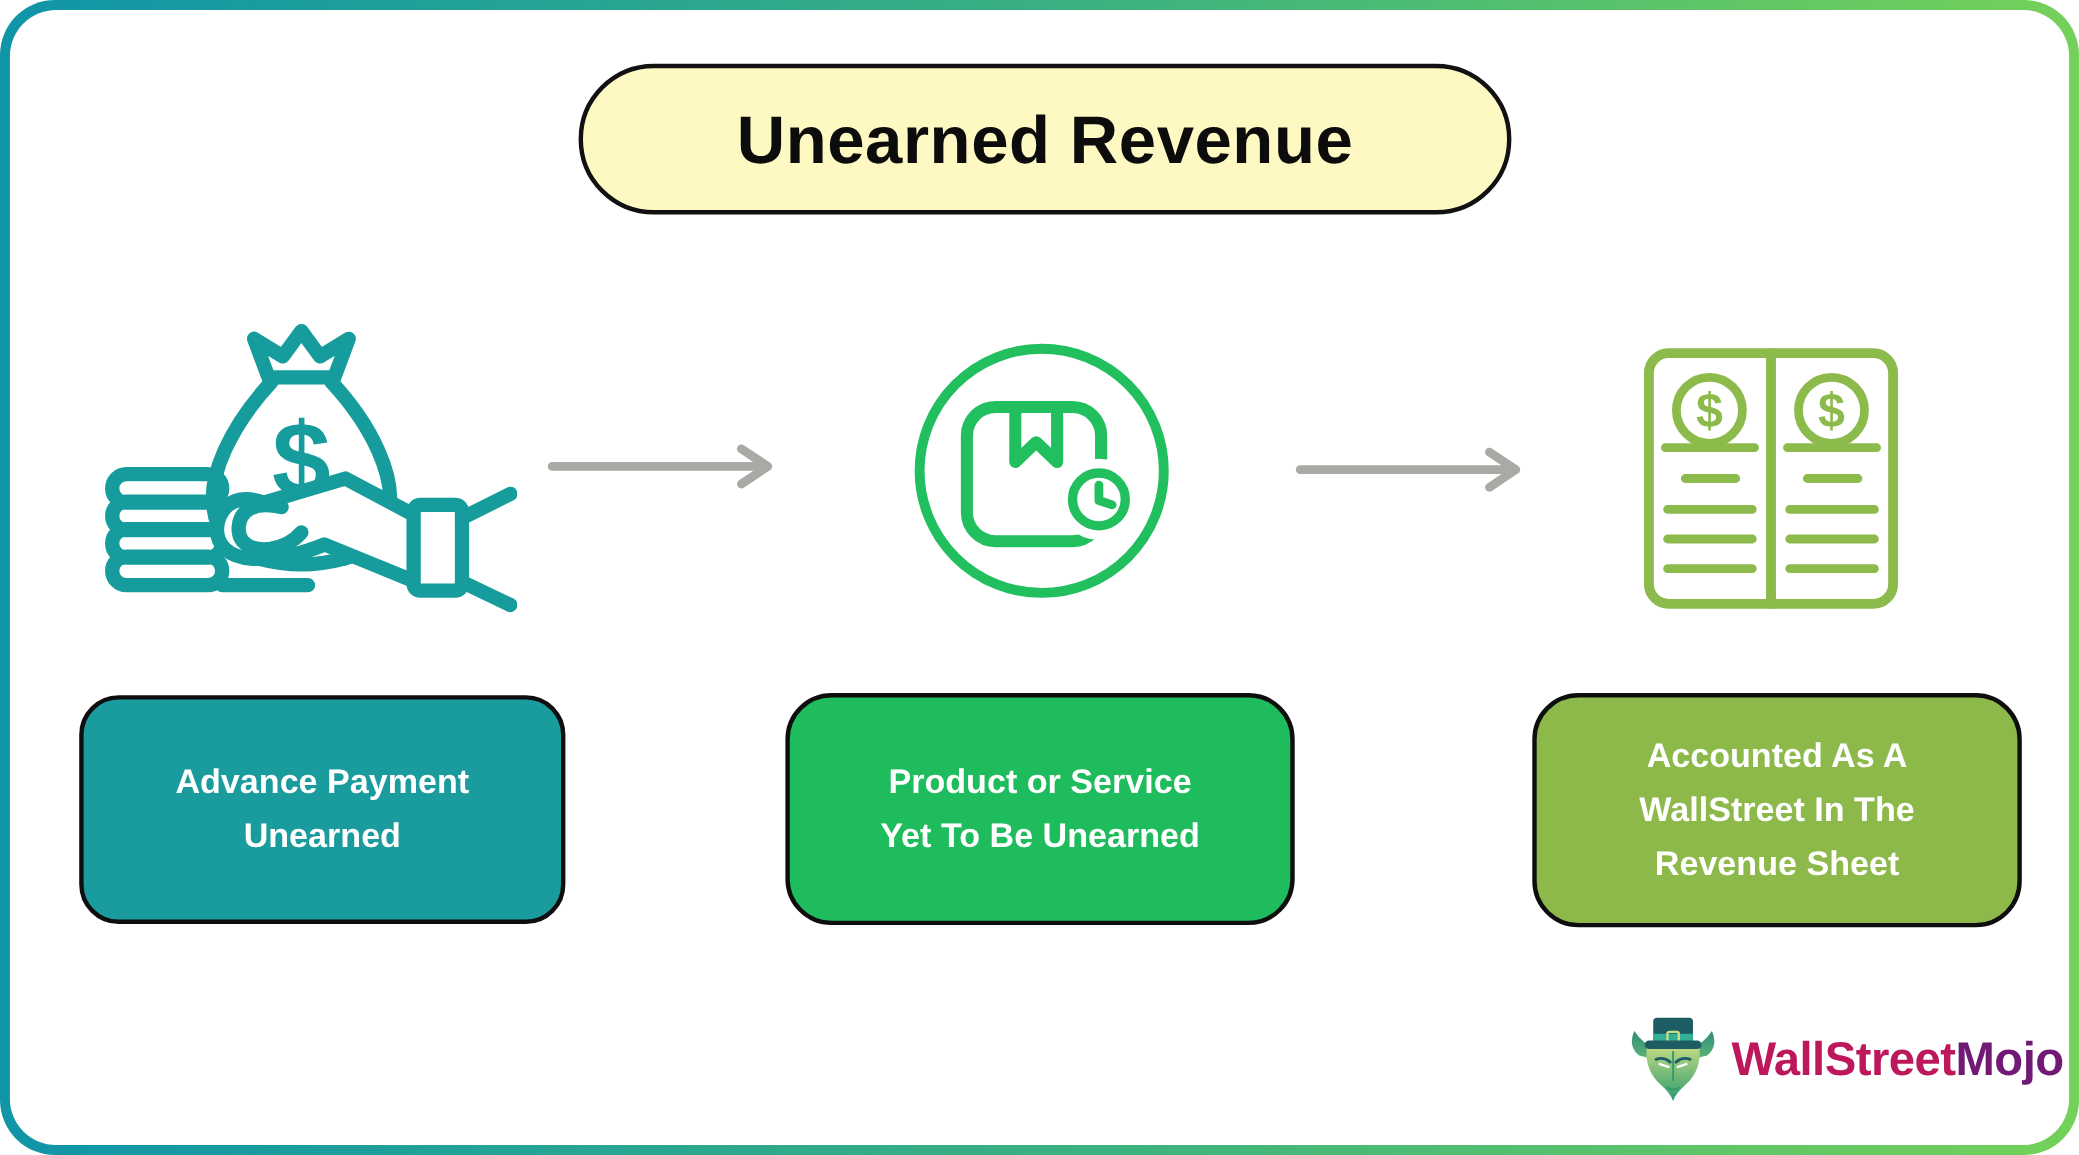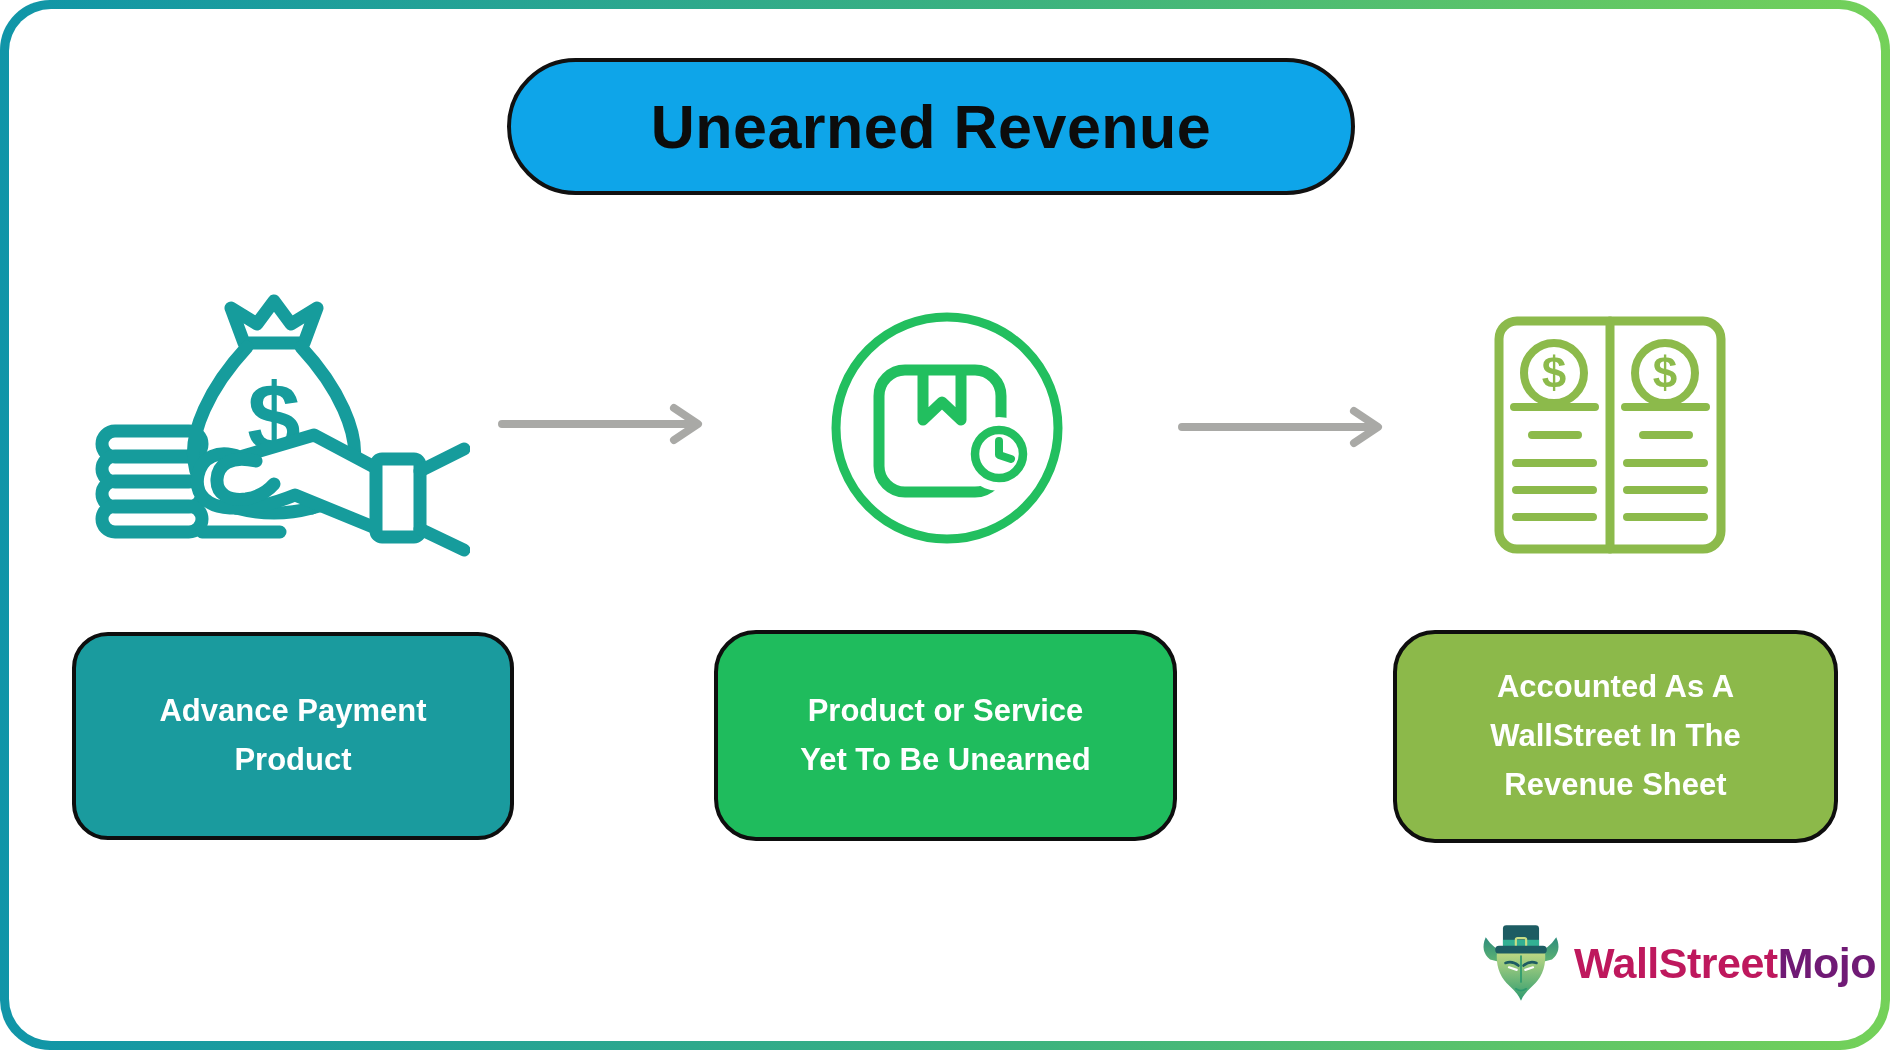--- a/index.html
+++ b/index.html
@@ -8,22 +8,22 @@
   .stage{position:absolute;inset:0;}
 
   
   .frame{position:absolute;inset:0;border-radius:50px;
          background:linear-gradient(90deg,#1095A8 0%,#3DB37E 55%,#74D159 100%);}
   .frame-inner{position:absolute;inset:9px;background:#ffffff;border-radius:42px;}
 
   .layer{position:absolute;inset:0;}
 
   
-  .title-pill{position:absolute;left:507px;top:58px;width:840px;height:129px;
-              border:4px solid #111111;border-radius:70px;background:#0ea5e9;
+  .title-pill{position:absolute;left:526px;top:58px;width:840px;height:129px;
+              border:4px solid #111111;border-radius:70px;background:#fef9c3;
               display:flex;align-items:center;justify-content:center;}
   .title-pill span{font-size:61px;font-weight:800;color:#0c0c0c;letter-spacing:.5px;}
 
   .icon-abs{position:absolute;}
 
   
   .step-box{position:absolute;border:4px solid #0e0e0e;border-radius:36px;
             display:flex;align-items:center;justify-content:center;text-align:center;
             color:#ffffff;font-weight:700;font-size:31px;line-height:1.58;}
   .step-box .ln{display:block;}
@@ -113,21 +113,21 @@
         <path d="M38,119 H84 M149,119 H195" stroke-width="8"></path>
         <path d="M22,147 H99 M133,147 H210" stroke-width="8"></path>
         <path d="M22,174 H99 M133,174 H210" stroke-width="8"></path>
         <path d="M22,201 H99 M133,201 H210" stroke-width="8"></path>
       </svg>
     </div>
 
     <div class="step-box box-1">
       <div>
         <span class="ln">Advance Payment</span>
-        <span class="ln">Product</span>
+        <span class="ln">Unearned</span>
       </div>
     </div>
 
     <div class="step-box box-2">
       <div>
         <span class="ln">Product or Service</span>
         <span class="ln">Yet To Be Unearned</span>
       </div>
     </div>
 

